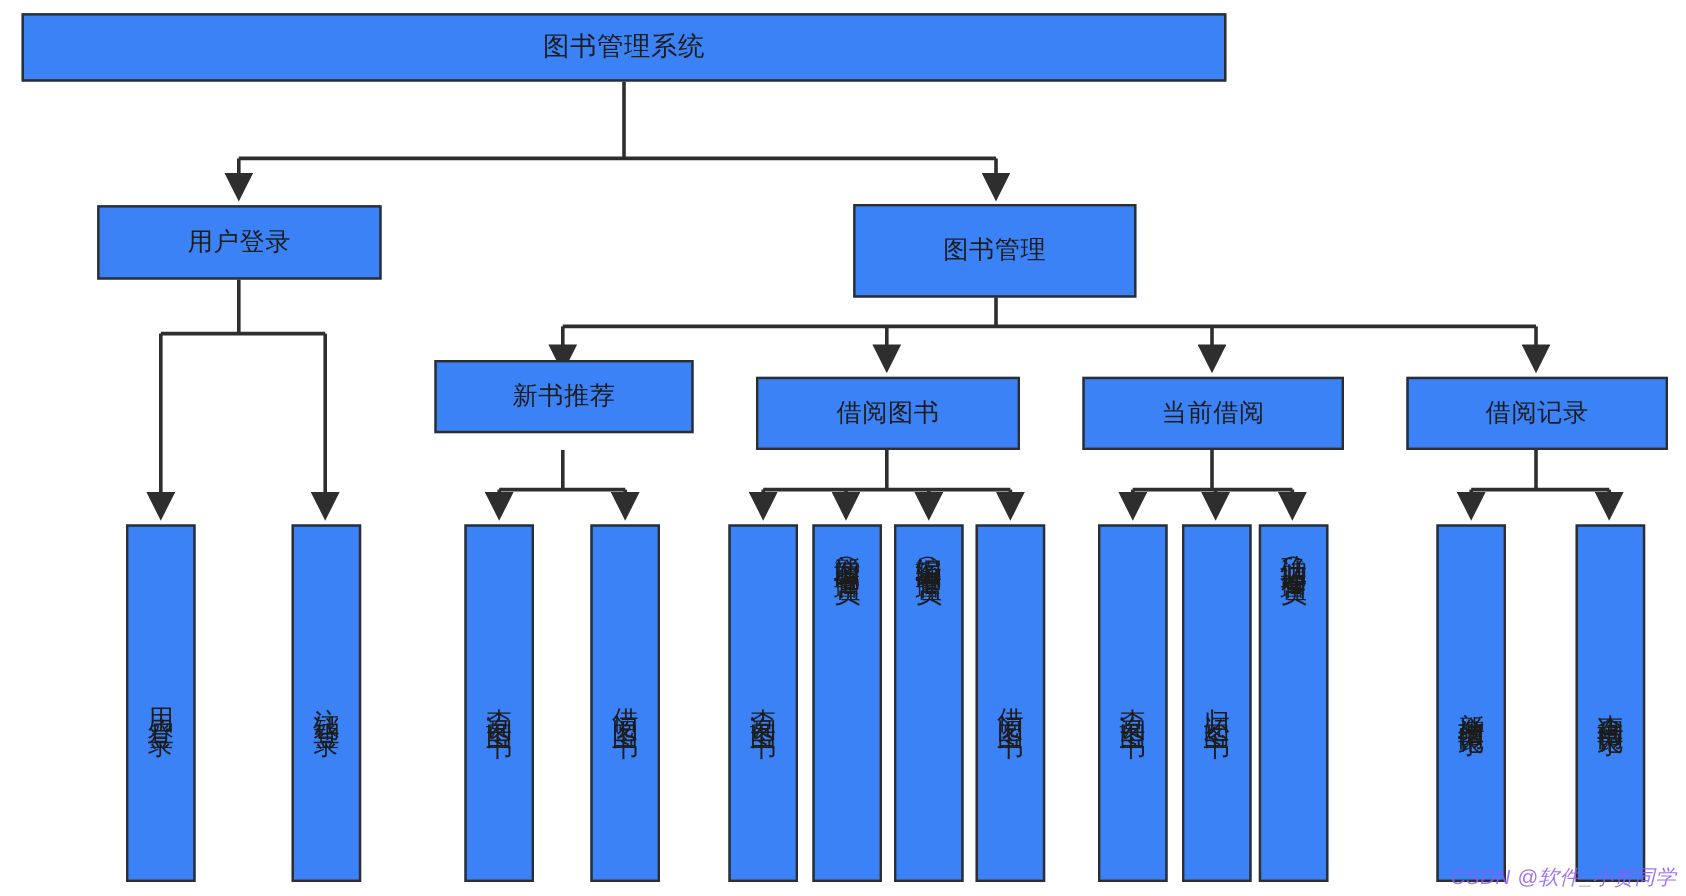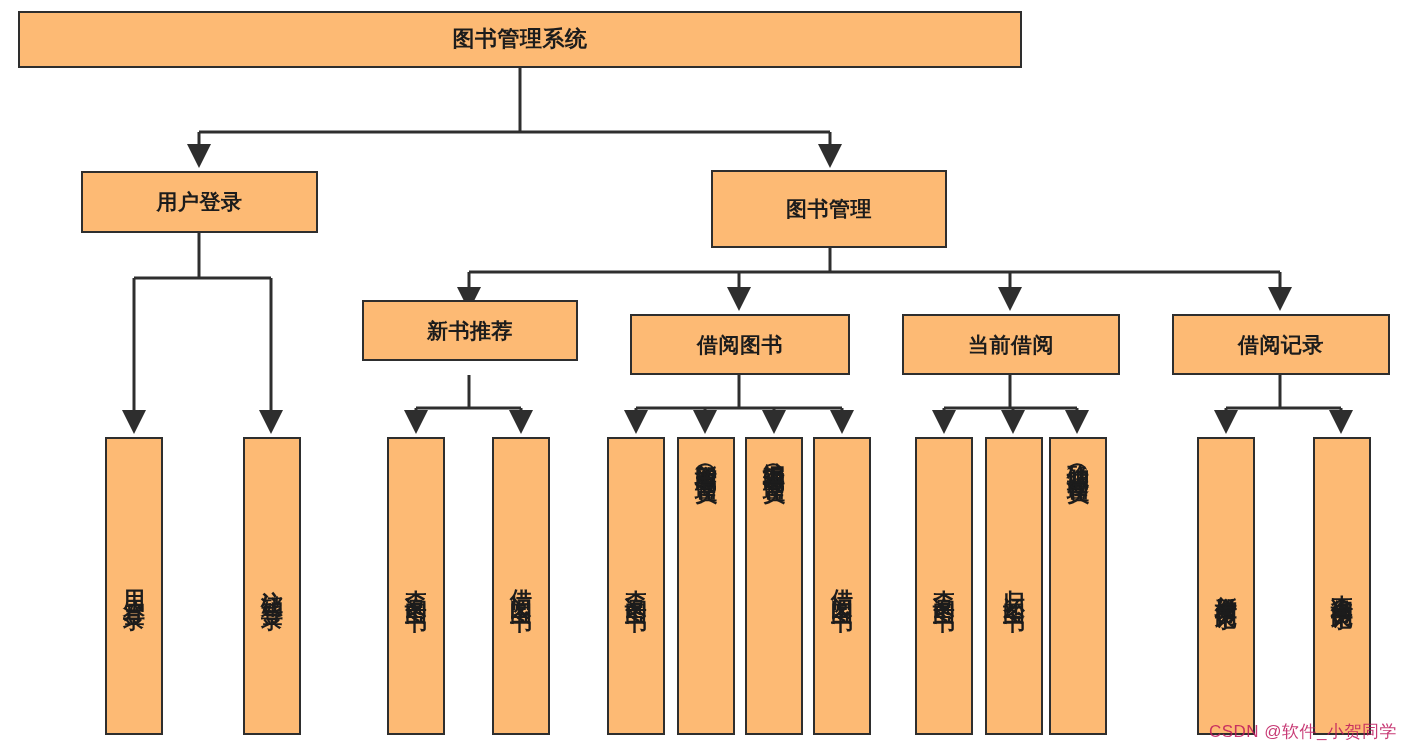--- a/index.html
+++ b/index.html
@@ -23,25 +23,24 @@
     position: absolute;
     top: 0;
     left: 0;
     width: 1405px;
     height: 747px;
   }
   .node-box {
     position: absolute;
     box-sizing: border-box;
     border: 2.5px solid #2e2e2e;
-    background: #fdba74;
+    background: #3b82f6;
     display: flex;
     align-items: center;
     justify-content: center;
-    font-weight: bold;
   }
   .node-label-h {
     font-size: 21px;
     color: #1c1c1c;
     line-height: 1.2;
     white-space: nowrap;
     letter-spacing: 0.5px;
   }
   .node-label-root {
     font-size: 22px;
@@ -66,24 +65,25 @@
     display: block;
   }
   .node-label-v.tight {
     letter-spacing: 3px;
   }
   .watermark {
     position: absolute;
     right: 8px;
     bottom: 4px;
     font-size: 17px;
-    color: #be185d;
+    color: #8b5cf6;
     opacity: 0.85;
     white-space: nowrap;
     letter-spacing: 0.5px;
+    font-style: italic;
   }
 </style>
 </head>
 <body>
 
 <div id="diagram-root">
 
   <svg class="diagram-svg" viewBox="0 0 1405 747">
     <defs>
       <marker id="arrow" viewBox="0 0 12 12" refX="10" refY="6" markerWidth="8" markerHeight="8" orient="auto-start-reverse">

